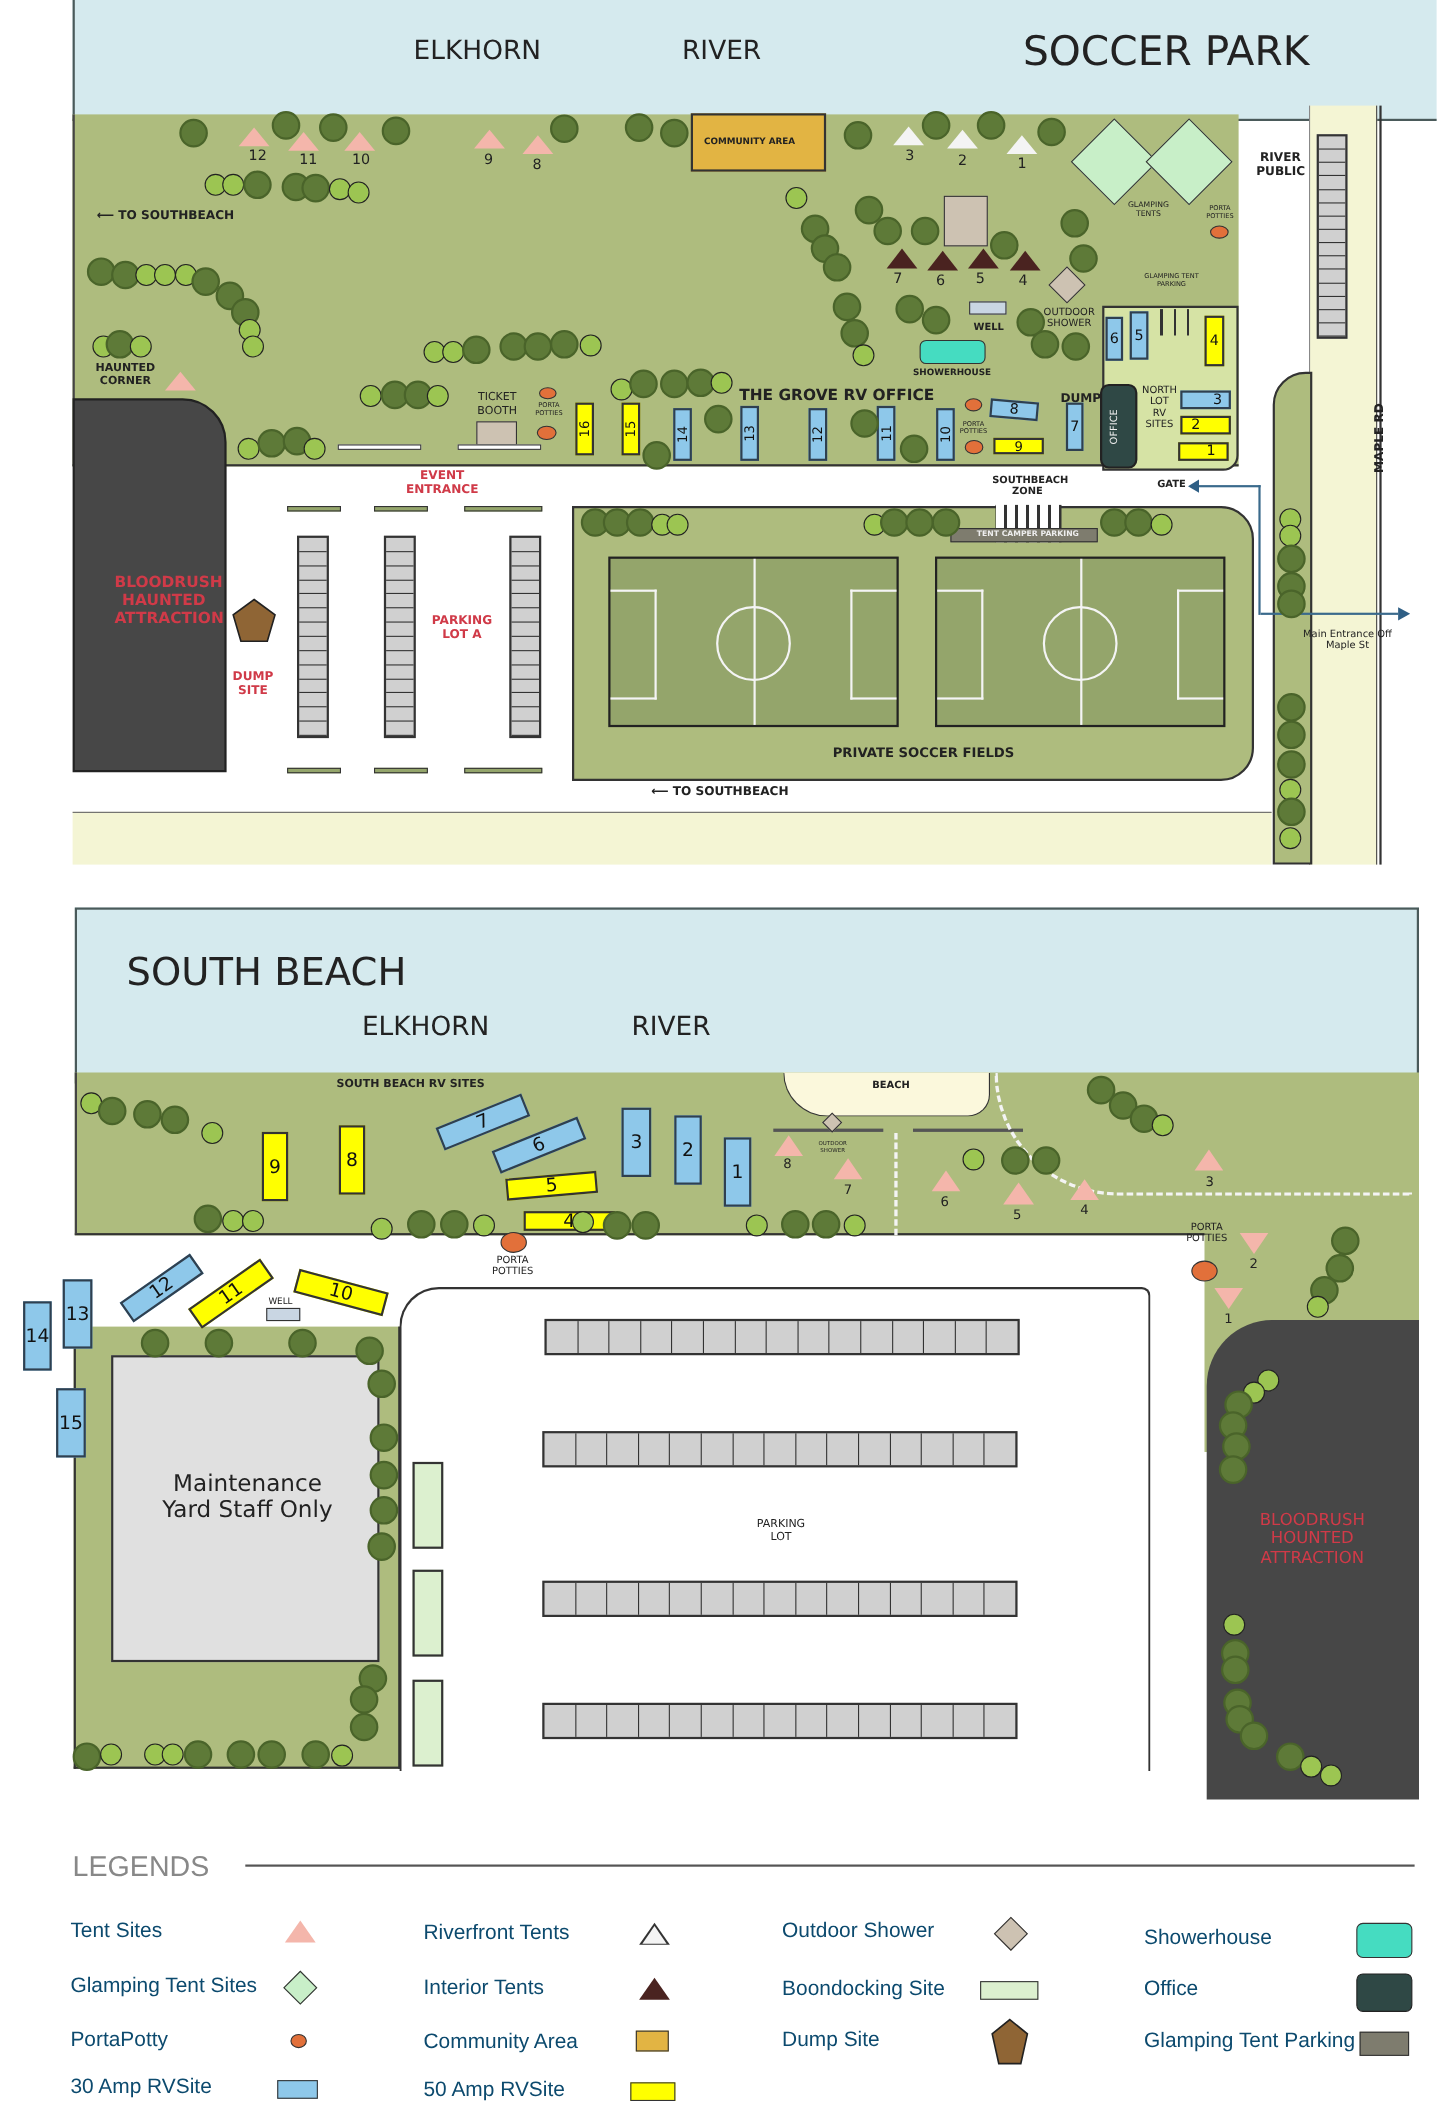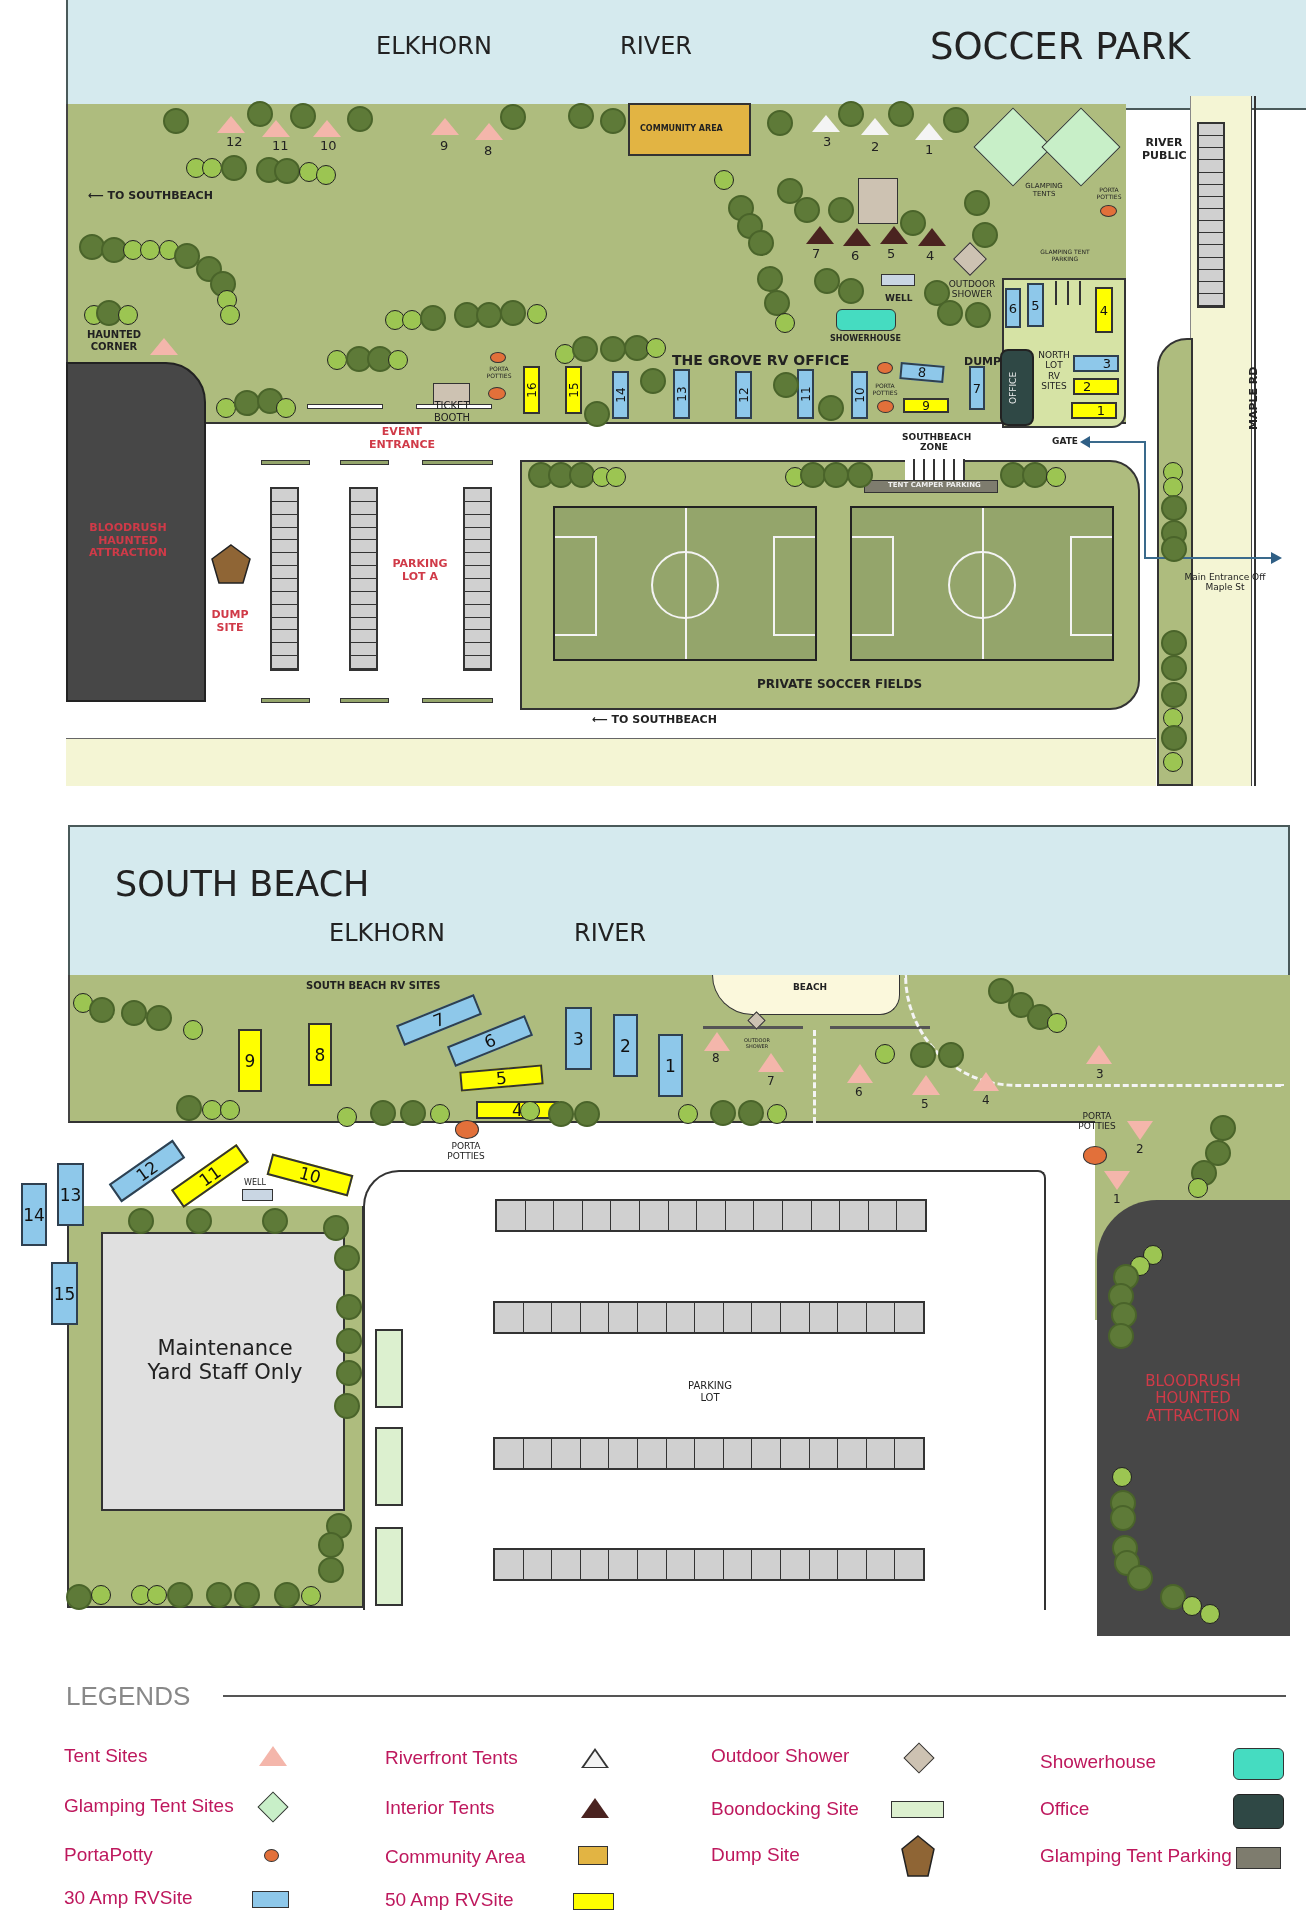--- a/index.html
+++ b/index.html
@@ -20,21 +20,21 @@
   .park-row div{flex:1;border-right:1.5px solid #333;}
   .park-row div:last-child{border-right:none;}
   .park-col-inner{display:flex;flex-direction:column;height:100%;}
   .park-col-inner div{flex:1;border-bottom:1.5px solid #333;}
   .boon{background:#dcf0cf;border:2px solid #333;}
   .field{background:#94a56b;border:2px solid #222;}
   .fieldline{position:absolute;border:2px solid #f4f4f4;box-sizing:border-box;}
   .tree{position:absolute;width:22px;height:22px;border-radius:50%;background:#5e7a38;border:2px solid #4a642a;}
   .bush{position:absolute;width:18px;height:18px;border-radius:50%;background:#9cc552;border:1.5px solid #222;}
   .tri{position:absolute;width:0;height:0;}
-  .legend-text{position:absolute;font-family:"Liberation Sans",sans-serif;font-size:19px;color:#be185d;}
+  .legend-text{position:absolute;font-family:"Liberation Sans",sans-serif;font-size:19px;color:#0c4a6e;}
 </style>
 </head>
 <body>
 
 <div>
 
   <div class="abs river" style="left:66px;top:0;width:1240px;height:110px;border-top:none;border-right:none;"></div>
   <div class="lbl" style="left:376px;top:33px;font-size:24px;font-weight:normal;">ELKHORN</div>
   <div class="lbl" style="left:620px;top:33px;font-size:24px;font-weight:normal;">RIVER</div>
   <div class="lbl" style="left:930px;top:26px;font-size:37px;font-weight:normal;">SOCCER PARK</div>
@@ -63,21 +63,21 @@
         <div></div>
         <div></div>
         <div></div>
         <div></div>
         <div></div>
       </div>
     </div>
   <div class="lbl" style="left:1142px;top:137px;font-size:11px;width:44px;white-space:normal;">RIVER PUBLIC</div>
 
   <div class="abs dark" style="left:66px;top:362px;width:140px;height:340px;border-radius:0 40px 0 0;"></div>
-  <div class="lbl red" style="left:83px;top:522px;width:90px;font-size:11px;white-space:normal;">BLOODRUSH HAUNTED ATTRACTION</div>
+  <div class="lbl red" style="left:104px;top:522px;width:90px;font-size:14px;white-space:normal;">BLOODRUSH HAUNTED ATTRACTION</div>
 
   <div class="abs cream" style="left:66px;top:738px;width:1090px;height:48px;border-top:1px solid #666;"></div>
 
   <div class="abs grass" style="left:520px;top:460px;width:620px;height:250px;border:2px solid #333;border-radius:0 30px 30px 0;"></div>
   <div class="abs field" style="left:553px;top:506px;width:264px;height:155px;">
     <div class="fieldline" style="left:50%;top:0;width:0;height:100%;border-width:0 0 0 2px;"></div>
     <div class="fieldline" style="left:calc(50% - 34px);top:43px;width:68px;height:68px;border-radius:50%;"></div>
     <div class="fieldline" style="left:0;top:28px;width:42px;height:100px;border-left:none;"></div>
     <div class="fieldline" style="right:0;top:28px;width:42px;height:100px;border-right:none;"></div>
   </div>
@@ -165,21 +165,21 @@
   <div class="lbl red" style="left:362px;top:426px;width:80px;font-size:11px;white-space:normal;">EVENT ENTRANCE</div>
 
   <svg class="abs" style="left:210px;top:543px;" width="42" height="42" viewBox="0 0 42 42">
       <polygon points="21,2 40,16 33,40 9,40 2,16" fill="#8f6535" stroke="#222" stroke-width="1.5"></polygon>
     </svg>
   <div class="lbl red" style="left:208px;top:609px;width:44px;font-size:11px;white-space:normal;">DUMP SITE</div>
 
   <div class="abs" style="left:433px;top:383px;width:37px;height:22px;background:#cdc2b2;border:1.5px solid #333;"></div>
   <div class="abs" style="left:416px;top:404px;width:76px;height:5px;background:#fff;border:1px solid #333;"></div>
   <div class="abs" style="left:307px;top:404px;width:76px;height:5px;background:#fff;border:1px solid #333;"></div>
-  <div class="lbl" style="left:430px;top:356px;width:44px;font-size:10px;white-space:normal;font-weight:normal;margin-top:44px;">TICKET BOOTH</div>
+  <div class="lbl" style="left:430px;top:356px;width:44px;font-size:10px;white-space:normal;font-weight:normal;">TICKET BOOTH</div>
   <div class="abs" style="left:490px;top:352px;width:16px;height:11px;border-radius:50%;background:#e2703a;border:1px solid #333;"></div>
   <div class="abs" style="left:488px;top:387px;width:18px;height:13px;border-radius:50%;background:#e2703a;border:1px solid #333;"></div>
   <div class="lbl" style="left:483px;top:366px;width:32px;font-size:6px;white-space:normal;font-weight:normal;">PORTA POTTIES</div>
 
   <div class="lbl" style="left:80px;top:329px;width:68px;font-size:10px;white-space:normal;">HAUNTED CORNER</div>
   <div class="tri" style="left:150px;top:338px;border-left:14px solid transparent;border-right:14px solid transparent;border-bottom:17px solid #f4b6ab;"></div>
 
   <div class="lbl" style="left:88px;top:190px;font-size:11px;">⟵ <span>TO SOUTHBEACH</span></div>
   <div class="lbl" style="left:592px;top:714px;font-size:11px;">⟵ <span>TO SOUTHBEACH</span></div>
 

